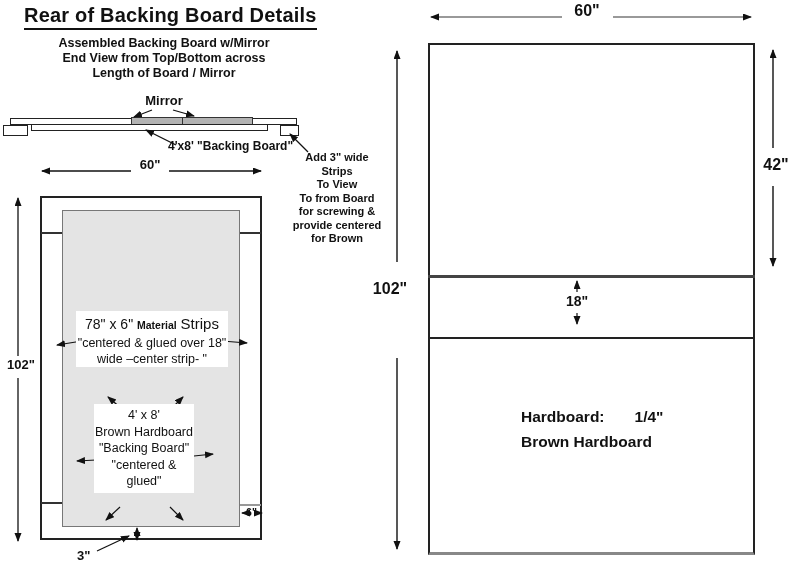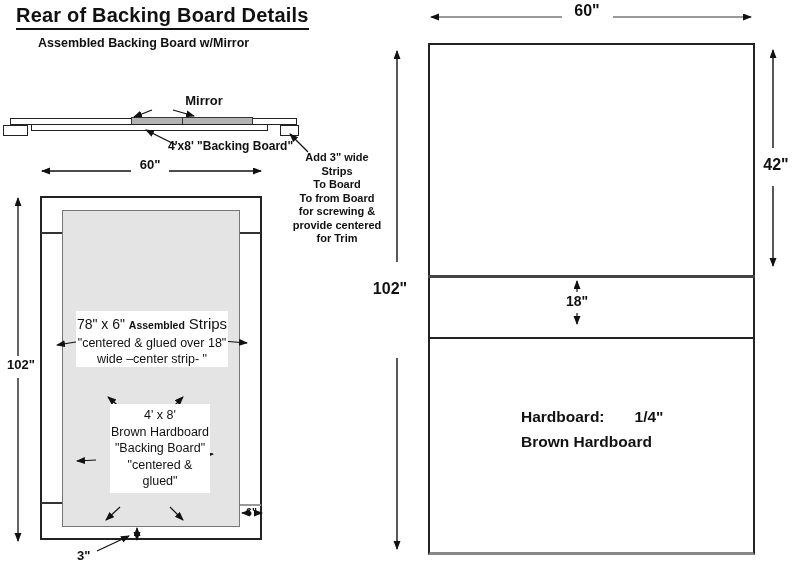--- a/index.html
+++ b/index.html
@@ -11,33 +11,33 @@
   .tab{background:#fff;border:1px solid #222;}
   #mirror-strip{background:#b3b3b3;border:1px solid #333;}
   #mirror-seam{background:#333;}
   #front-outer{background:#fff;border:2px solid #222;}
   #front-gray{background:#e4e4e4;border:1px solid #777;}
   .tick{background:#333;}
   #tick-br{background:#999;}
   #panel-rect{background:#fff;border:2px solid #222;border-bottom:3px solid #888;}
   .hline{background:#222;}
   
-  #title{left:16px;top:4px;font-size:20px;font-weight:bold;border-bottom:2px solid #111;padding-bottom:1px;letter-spacing:.2px;}
-  #subtitle{left:38px;top:36px;width:252px;font-size:12.5px;font-weight:bold;line-height:15px;text-align:left;}
-  #mirror-label{left:140px;top:93px;width:48px;font-size:13px;font-weight:bold;text-align:center;margin-left:40px;}
+  #title{left:24px;top:4px;font-size:20px;font-weight:bold;border-bottom:2px solid #111;padding-bottom:1px;letter-spacing:.2px;}
+  #subtitle{left:38px;top:36px;width:252px;font-size:12.5px;font-weight:bold;line-height:15px;text-align:center;}
+  #mirror-label{left:140px;top:93px;width:48px;font-size:13px;font-weight:bold;text-align:center;}
   #backing-label{left:168px;top:139px;font-size:12px;font-weight:bold;white-space:nowrap;}
   #dim60-side{left:131px;top:157px;width:38px;font-size:13px;font-weight:bold;text-align:center;background:#fff;}
   #strips-note{left:285px;top:151px;width:104px;font-size:11px;font-weight:bold;line-height:13.5px;text-align:center;}
   #dim102-left{left:4px;top:357px;width:34px;font-size:13px;font-weight:bold;text-align:center;background:#fff;}
   #box1{left:76px;top:311px;width:152px;background:#fff;text-align:center;line-height:16px;padding-top:3px;z-index:6;}
   #box1 .l1{font-size:14px;line-height:19px;}
   #box1 .l1 .hb{font-size:10.5px;font-weight:bold;}
   #box1 .l1 .st{font-size:15px;}
   #box1 .l23{font-size:12.5px;line-height:16px;}
-  #box2{left:110px;top:404px;width:100px;background:#fff;text-align:center;font-size:12.5px;line-height:16.5px;padding:3px 0;z-index:6;}
+  #box2{left:94px;top:404px;width:100px;background:#fff;text-align:center;font-size:12.5px;line-height:16.5px;padding:3px 0;z-index:6;}
   #dim6{left:241px;top:506px;width:21px;font-size:10.5px;font-weight:bold;text-align:center;}
   #dim3{left:77px;top:548px;font-size:13px;font-weight:bold;}
   #dim60-panel{left:564px;top:2px;width:46px;font-size:16px;font-weight:bold;text-align:center;background:#fff;}
   #dim102-panel{left:365px;top:280px;width:50px;font-size:16px;font-weight:bold;text-align:center;background:#fff;}
   #dim42-panel{left:757px;top:156px;width:38px;font-size:16px;font-weight:bold;text-align:center;background:#fff;}
   #dim18-panel{left:559px;top:293px;width:36px;font-size:14px;font-weight:bold;text-align:center;}
   #material{left:521px;top:404px;font-size:15.5px;font-weight:bold;line-height:25px;white-space:nowrap;}
   #material .val{margin-left:30px;}
   #arrow-layer{left:0;top:0;width:797px;height:572px;z-index:5;pointer-events:none;}
 </style>
@@ -109,40 +109,42 @@
     <line x1="773" y1="186" x2="773" y2="266" stroke="#111" stroke-width="1.4" marker-end="url(#ah)"></line>
 
     <line x1="577" y1="292" x2="577" y2="281" stroke="#111" stroke-width="1.2" marker-end="url(#ah)"></line>
     <line x1="577" y1="313" x2="577" y2="324" stroke="#111" stroke-width="1.2" marker-end="url(#ah)"></line>
   </svg>
 
   <div class="abs" id="title">Rear of  Backing Board Details</div>
 
   <div class="abs" id="subtitle">
     <div>Assembled Backing Board w/Mirror</div>
+    <div>End View from Top/Bottom across</div>
+    <div>Length of Board / Mirror</div>
   </div>
 
   <div class="abs" id="mirror-label">Mirror</div>
   <div class="abs" id="backing-label">4'x8' "Backing Board"</div>
   <div class="abs" id="dim60-side">60"</div>
 
   <div class="abs" id="strips-note">
     <div>Add 3" wide</div>
     <div>Strips</div>
-    <div>To Board</div>
+    <div>To View</div>
     <div>To from Board</div>
     <div>for screwing &amp;</div>
     <div>provide centered</div>
-    <div>for Trim</div>
+    <div>for Brown</div>
   </div>
 
   <div class="abs" id="dim102-left">102"</div>
 
   <div class="abs" id="box1">
-    <div class="l1"><span>78" x 6"</span> <span class="hb">Assembled</span> <span class="st">Strips</span></div>
+    <div class="l1"><span>78" x 6"</span> <span class="hb">Material</span> <span class="st">Strips</span></div>
     <div class="l23">"centered &amp; glued over 18"</div>
     <div class="l23">wide –center strip- "</div>
   </div>
 
   <div class="abs" id="box2">
     <div>4' x 8'</div>
     <div>Brown Hardboard</div>
     <div>"Backing Board"</div>
     <div>"centered &amp;</div>
     <div>glued"</div>

